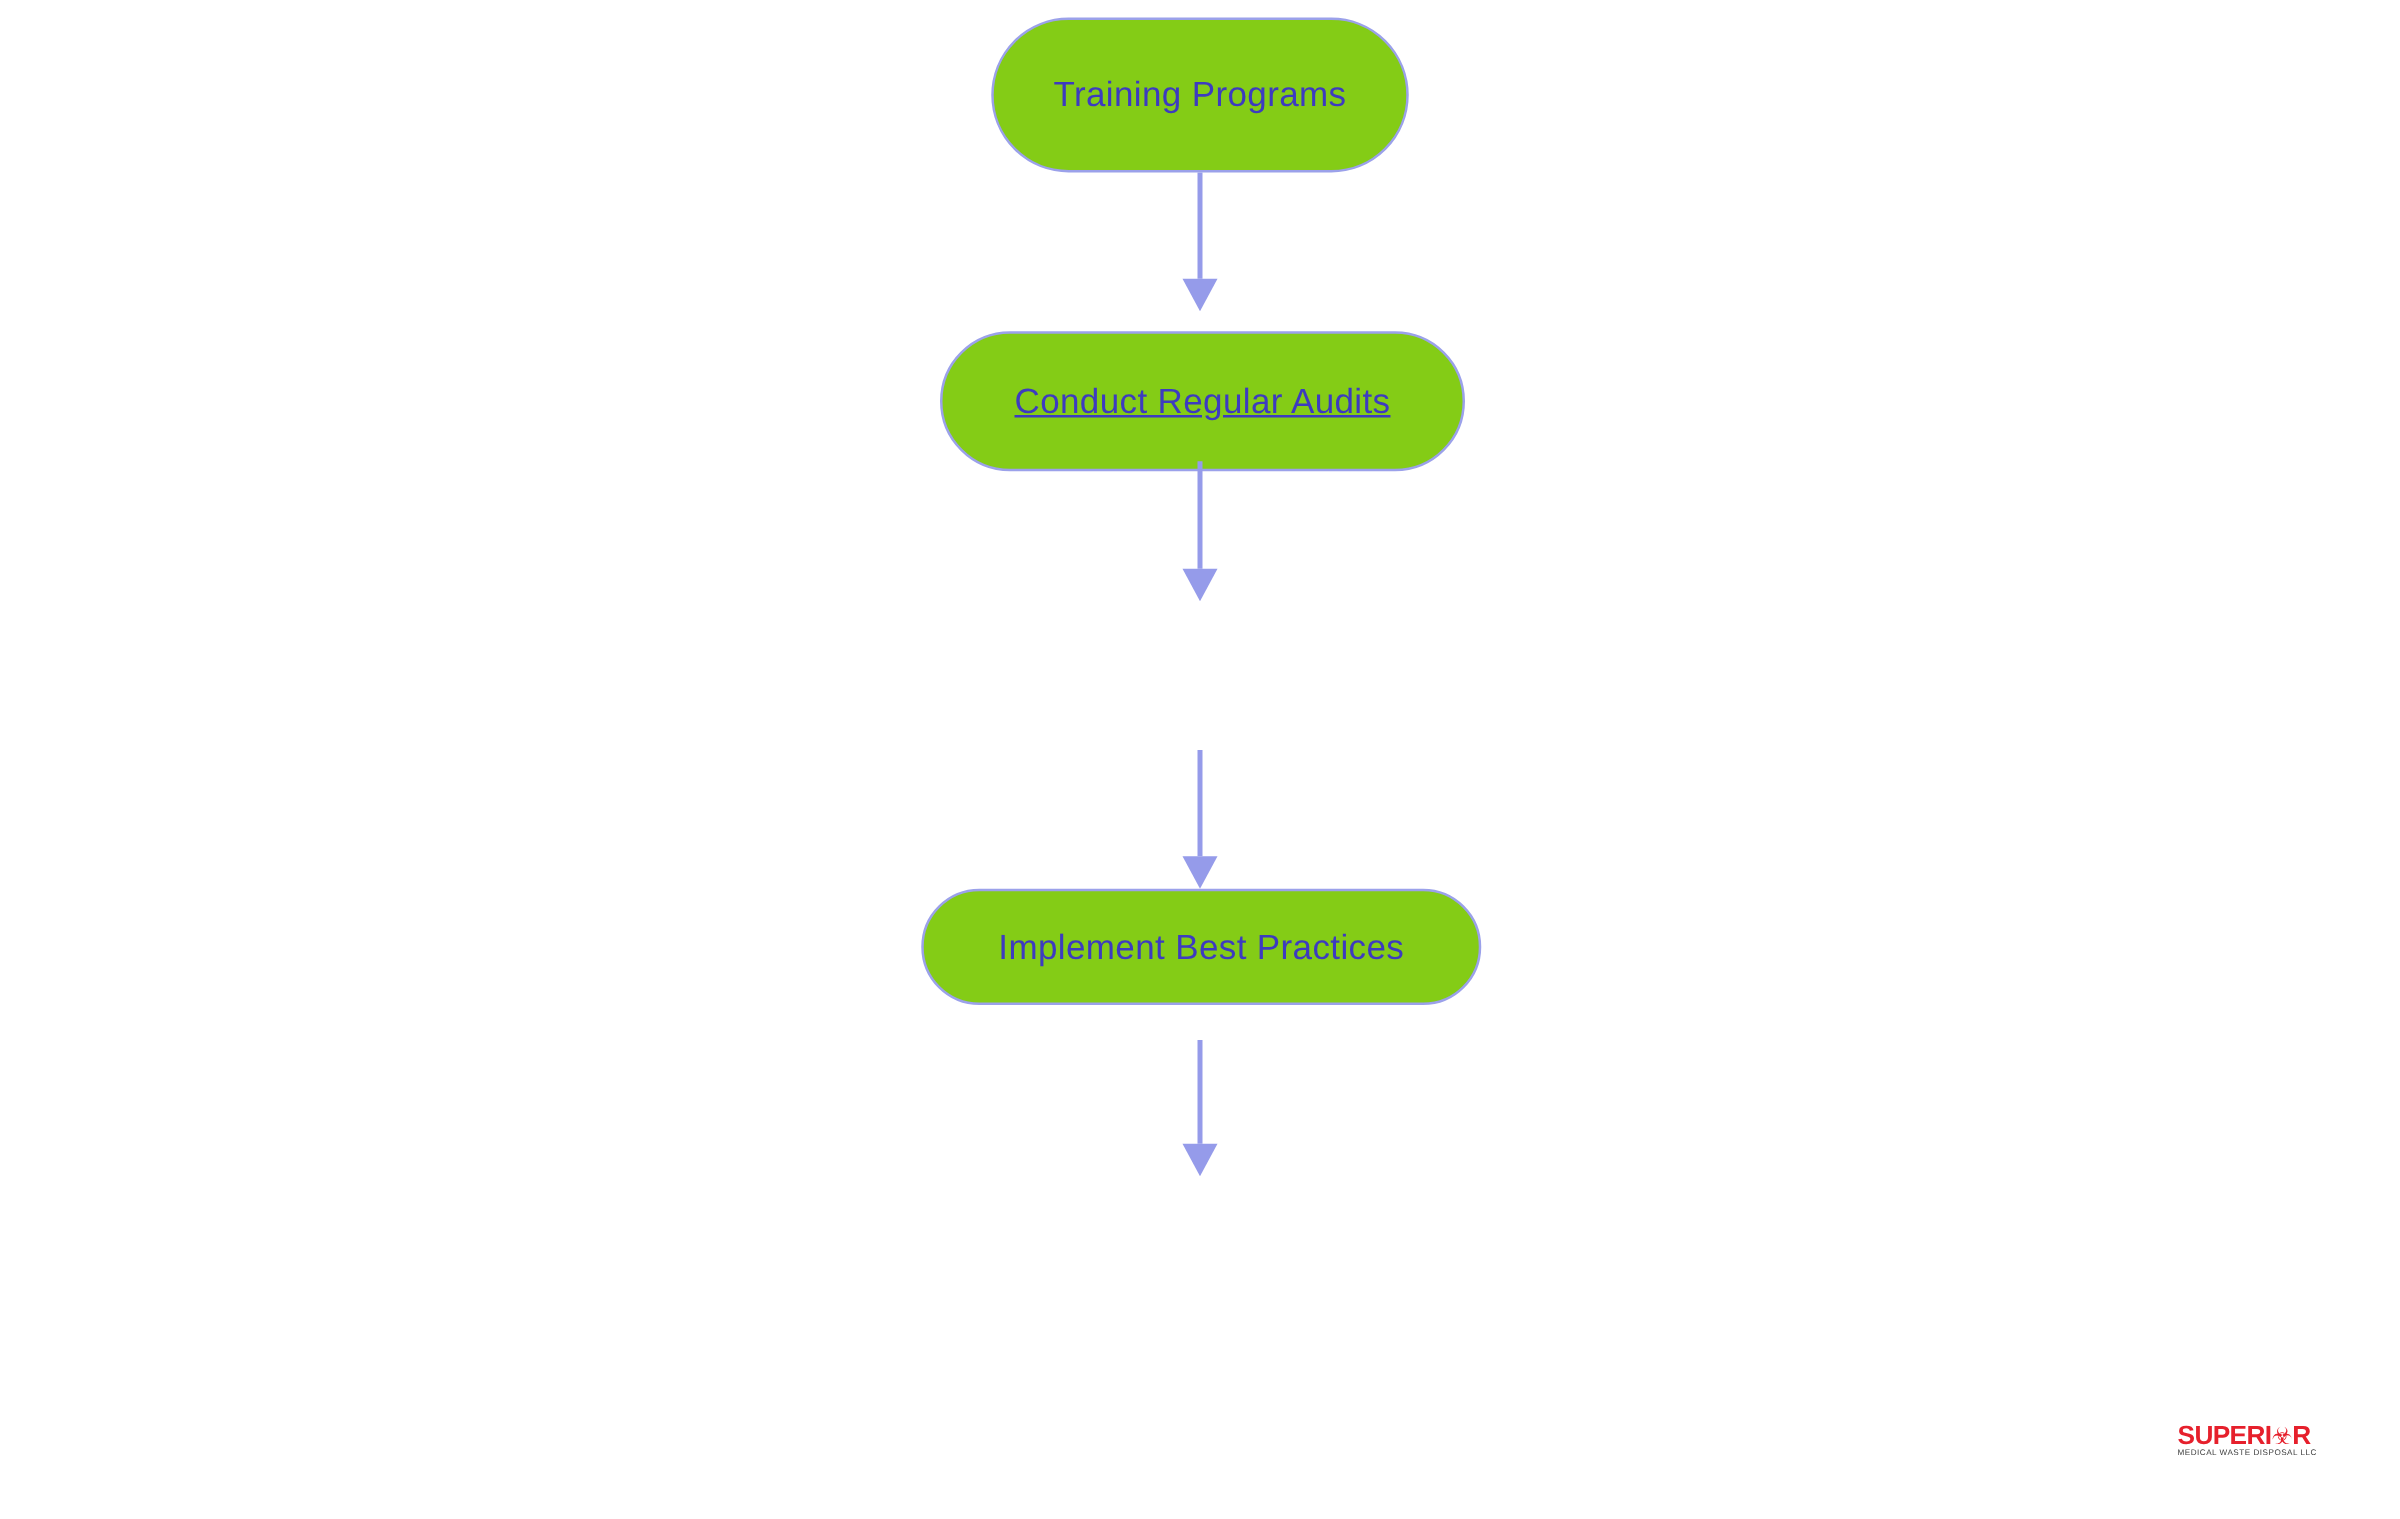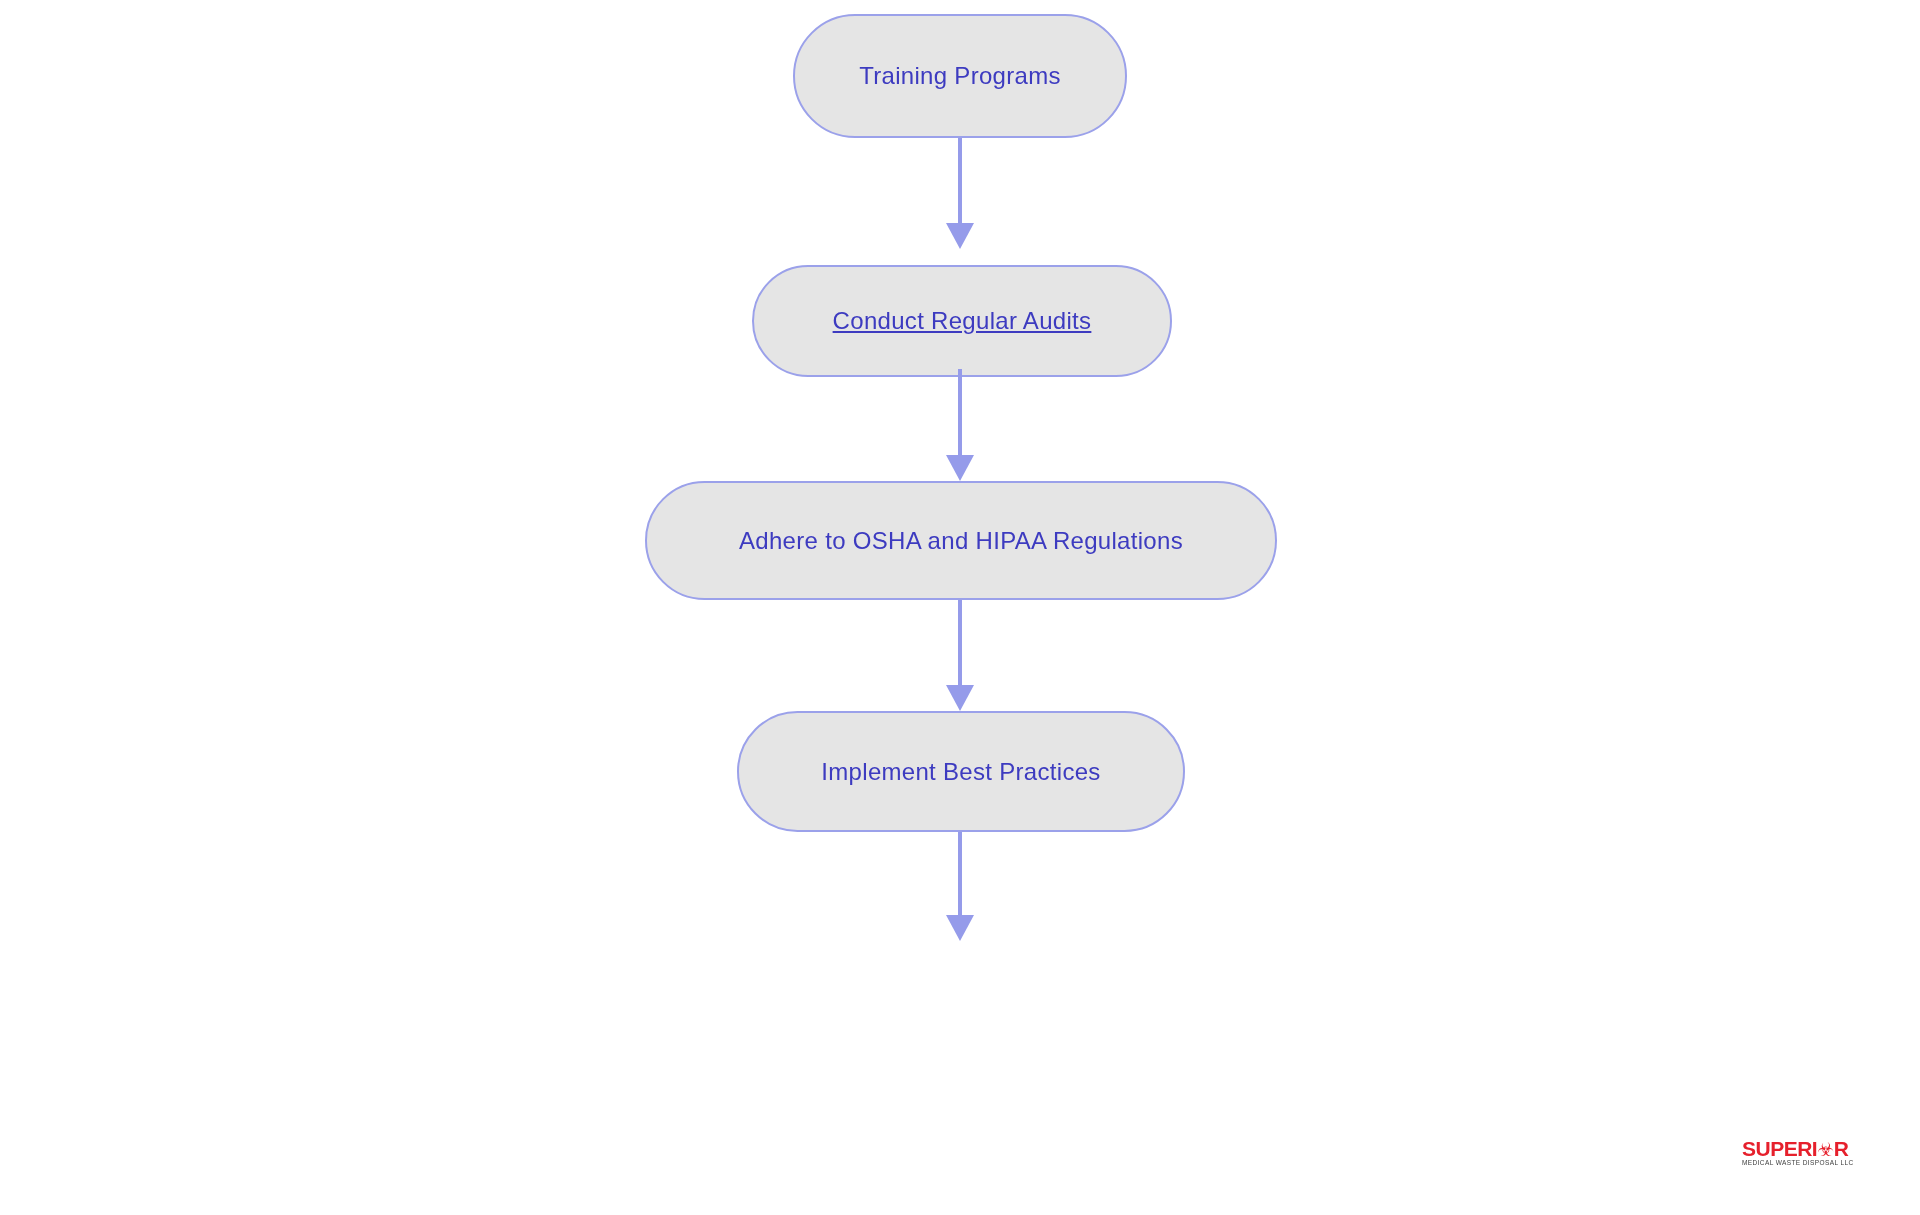--- a/index.html
+++ b/index.html
@@ -13,36 +13,36 @@
     height: 1215px;
     background: #ffffff;
     overflow: hidden;
     font-family: "Liberation Sans", "DejaVu Sans", sans-serif;
   }
 
   
   .flow-node {
     position: absolute;
     box-sizing: border-box;
-    background: #e5e5e5;
+    background: #84cc16;
     border: 2px solid #9ba1ea;
     border-radius: 62px;
     display: flex;
     align-items: center;
     justify-content: center;
     color: #3d3bc0;
-    font-size: 24px;
+    font-size: 28px;
     letter-spacing: 0.3px;
     text-align: center;
     white-space: nowrap;
   }
   .node-1 { left: 793px; top: 14px;  width: 334px; height: 124px; }
   .node-2 { left: 752px; top: 265px; width: 420px; height: 112px; text-decoration: underline; }
   .node-3 { left: 645px; top: 481px; width: 632px; height: 119px; }
-  .node-4 { left: 737px; top: 711px; width: 448px; height: 121px; }
+  .node-4 { left: 737px; top: 711px; width: 448px; height: 93px; }
   .node-5 { left: 726px; top: 941px; width: 469px; height: 119px; }
 
   
   .flow-arrow {
     position: absolute;
     left: 946px;
     width: 28px;
     display: flex;
     flex-direction: column;
     align-items: center;
@@ -107,23 +107,20 @@
 
   <div class="flow-node node-2">
     <span>Conduct Regular Audits</span>
   </div>
 
   <div class="flow-arrow arrow-2">
     <div class="stem"></div>
     <div class="head"></div>
   </div>
 
-  <div class="flow-node node-3">
-    <span>Adhere to OSHA and HIPAA Regulations</span>
-  </div>
 
   <div class="flow-arrow arrow-3">
     <div class="stem"></div>
     <div class="head"></div>
   </div>
 
   <div class="flow-node node-4">
     <span>Implement Best Practices</span>
   </div>
 

